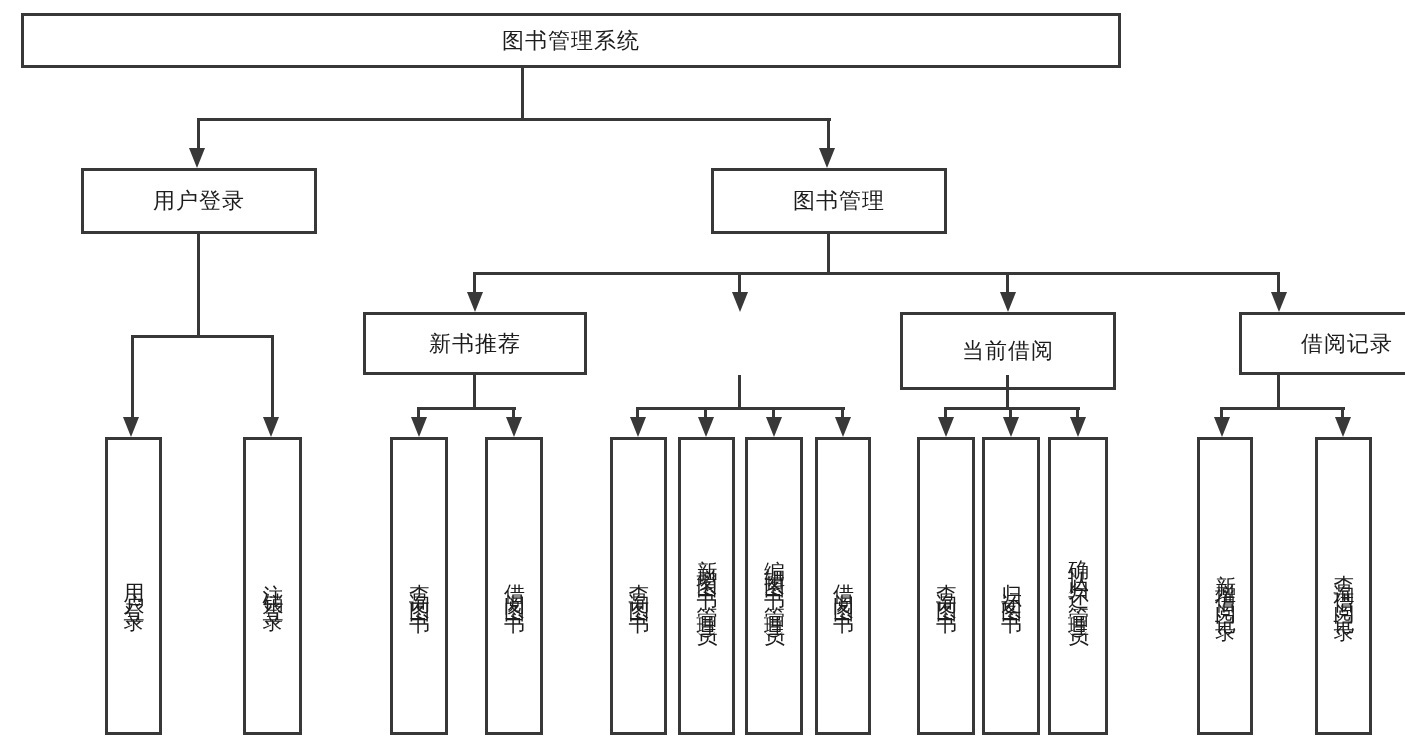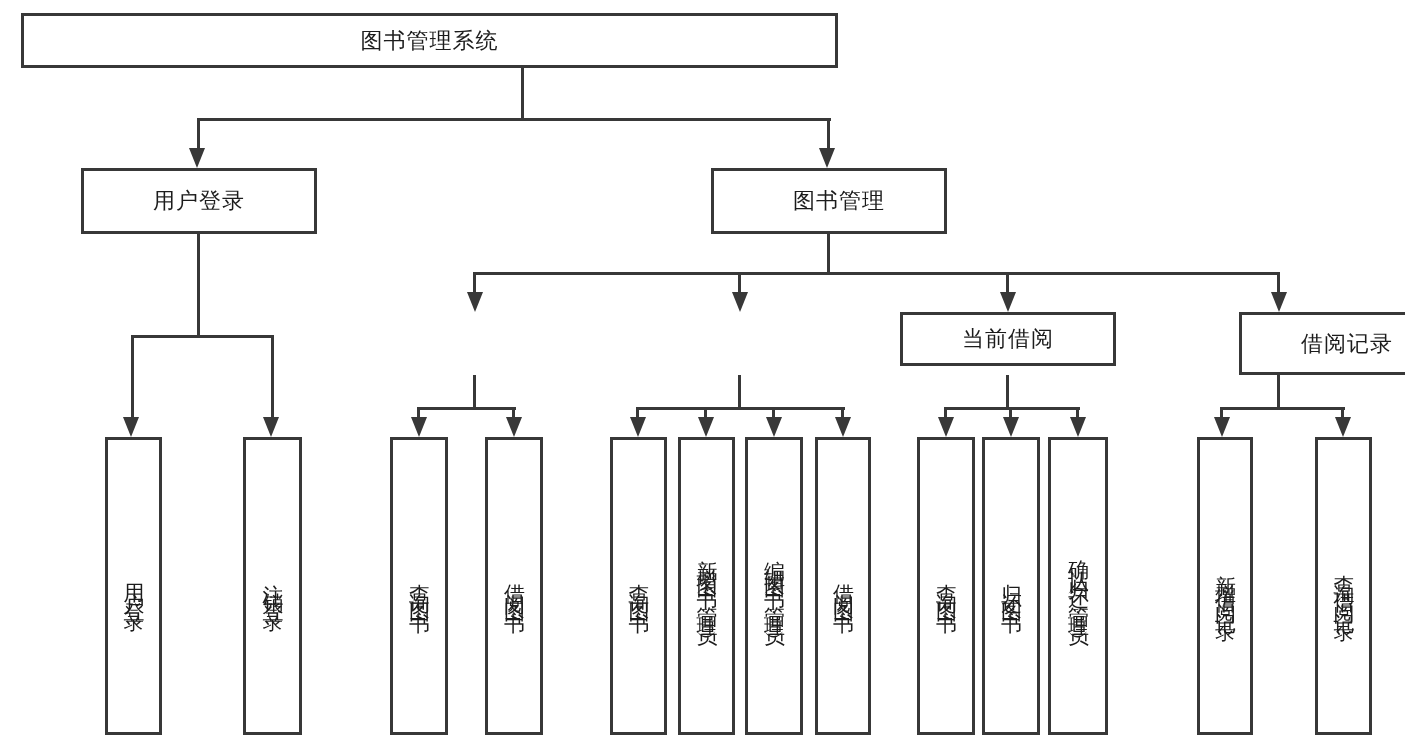--- a/index.html
+++ b/index.html
@@ -44,21 +44,21 @@
     letter-spacing:0.5px;
     z-index:5;
     white-space:nowrap;
   }
 </style>
 </head>
 <body>
 
 <div id="canvas">
 
-  <div class="box hbox" style="left:21px;top:13px;width:817px;height:55px;">
+  <div class="box hbox" style="left:21px;top:13px;width:1100px;height:55px;">
     <span>图书管理系统</span>
   </div>
 
   <div class="vline" style="left:521px;top:68px;height:50px;"></div>
   <div class="hline" style="left:197px;top:118px;width:634px;"></div>
   <div class="vline" style="left:197px;top:118px;height:36px;"></div>
   <div class="arrow" style="left:189px;top:148px;"></div>
   <div class="vline" style="left:827px;top:118px;height:36px;"></div>
   <div class="arrow" style="left:819px;top:148px;"></div>
 
@@ -80,21 +80,24 @@
   <div class="hline" style="left:473px;top:272px;width:807px;"></div>
   <div class="vline" style="left:473px;top:272px;height:24px;"></div>
   <div class="arrow" style="left:467px;top:292px;"></div>
   <div class="vline" style="left:738px;top:272px;height:24px;"></div>
   <div class="arrow" style="left:732px;top:292px;"></div>
   <div class="vline" style="left:1006px;top:272px;height:24px;"></div>
   <div class="arrow" style="left:1000px;top:292px;"></div>
   <div class="vline" style="left:1277px;top:272px;height:24px;"></div>
   <div class="arrow" style="left:1271px;top:292px;"></div>
 
-  <div class="box hbox" style="left:900px;top:312px;width:216px;height:54px;align-items:center;">
+  <div class="box hbox" style="left:363px;top:312px;width:224px;height:63px;">
+    <span>新书推荐</span>
+  </div>
+  <div class="box hbox" style="left:900px;top:312px;width:216px;height:78px;align-items:center;">
     <span>当前借阅</span>
   </div>
   <div class="box hbox" style="left:1239px;top:312px;width:216px;height:63px;">
     <span>借阅记录</span>
   </div>
 
   <div class="vline" style="left:473px;top:375px;height:32px;"></div>
   <div class="hline" style="left:417px;top:407px;width:99px;"></div>
   <div class="vline" style="left:417px;top:407px;height:14px;"></div>
   <div class="arrow" style="left:411px;top:417px;"></div>

